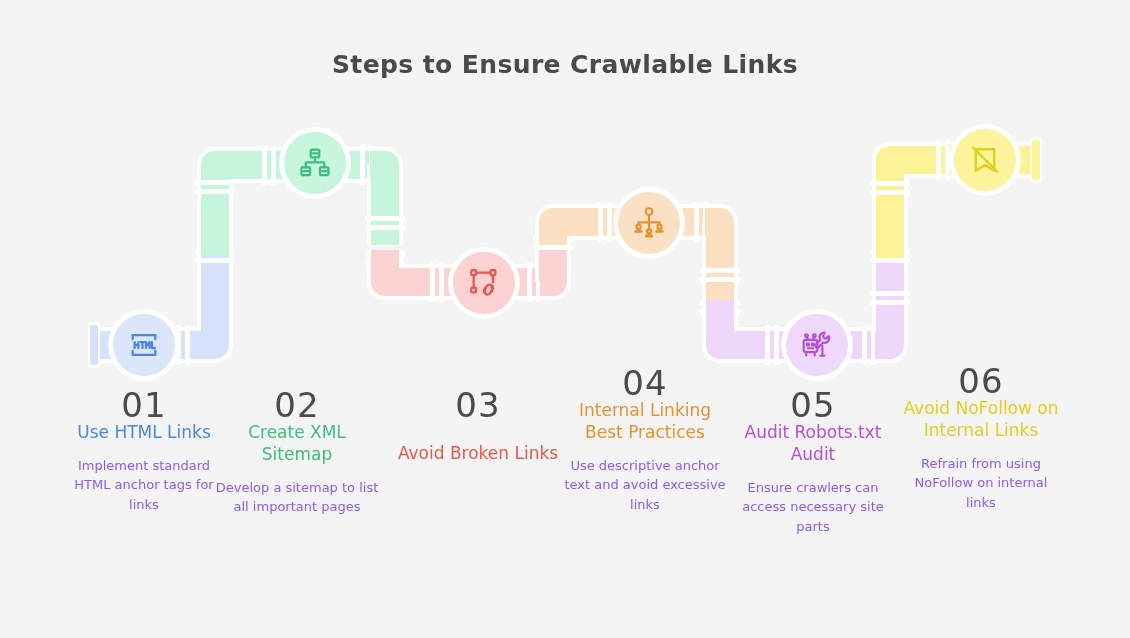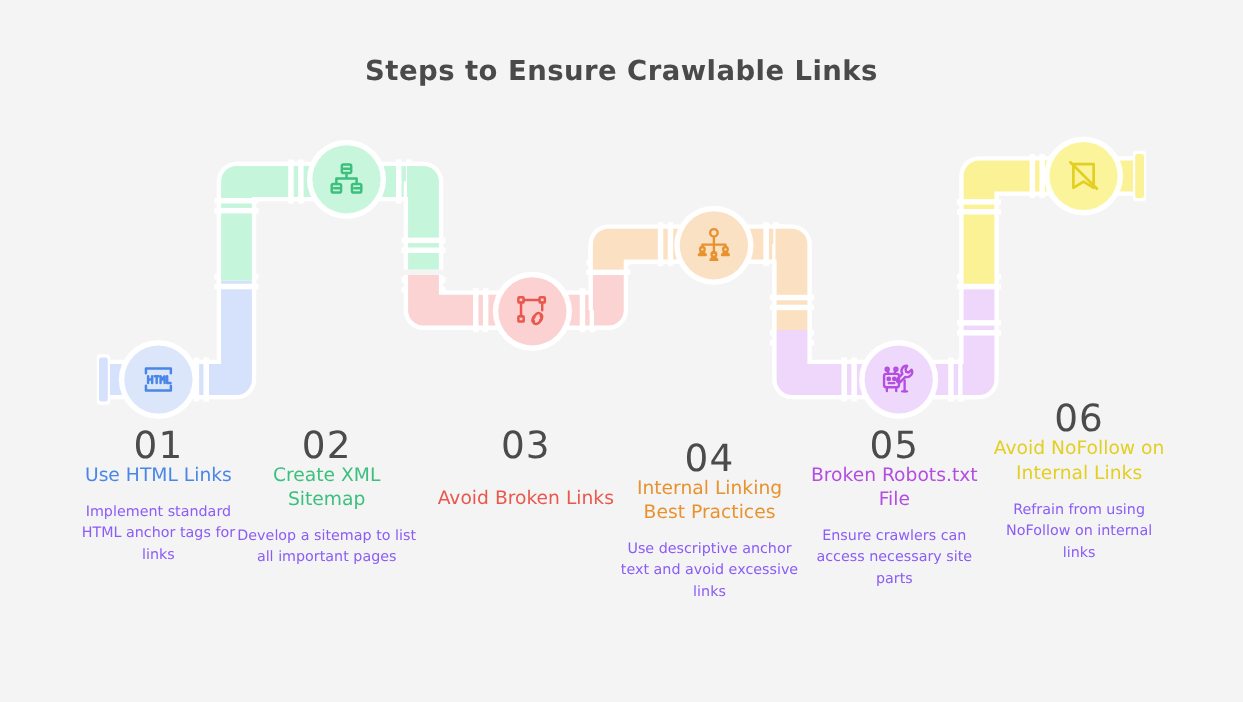--- a/index.html
+++ b/index.html
@@ -250,29 +250,29 @@
     <div class="num">02</div>
     <div class="head" style="color:#3cc07e;">Create XML Sitemap</div>
     <div class="desc">Develop a sitemap to list all important pages</div>
   </div>
 
   <div class="col" style="left:396px;top:388px;">
     <div class="num">03</div>
     <div class="head" style="color:#e8584f;margin-top:21px;">Avoid Broken Links</div>
   </div>
 
-  <div class="col" style="left:563px;top:400px;">
+  <div class="col" style="left:563px;top:366px;">
     <div class="num">04</div>
     <div class="head" style="color:#e8922e;">Internal Linking Best Practices</div>
     <div class="desc">Use descriptive anchor text and avoid excessive links</div>
   </div>
 
   <div class="col" style="left:731px;top:388px;">
     <div class="num">05</div>
-    <div class="head" style="color:#b34ee0;">Broken Robots.txt File</div>
+    <div class="head" style="color:#b34ee0;">Audit Robots.txt Audit</div>
     <div class="desc">Ensure crawlers can access necessary site parts</div>
   </div>
 
   <div class="col" style="left:899px;top:364px;">
     <div class="num">06</div>
     <div class="head" style="color:#e3cf22;">Avoid NoFollow on Internal Links</div>
     <div class="desc">Refrain from using NoFollow on internal links</div>
   </div>
 
 </div>

